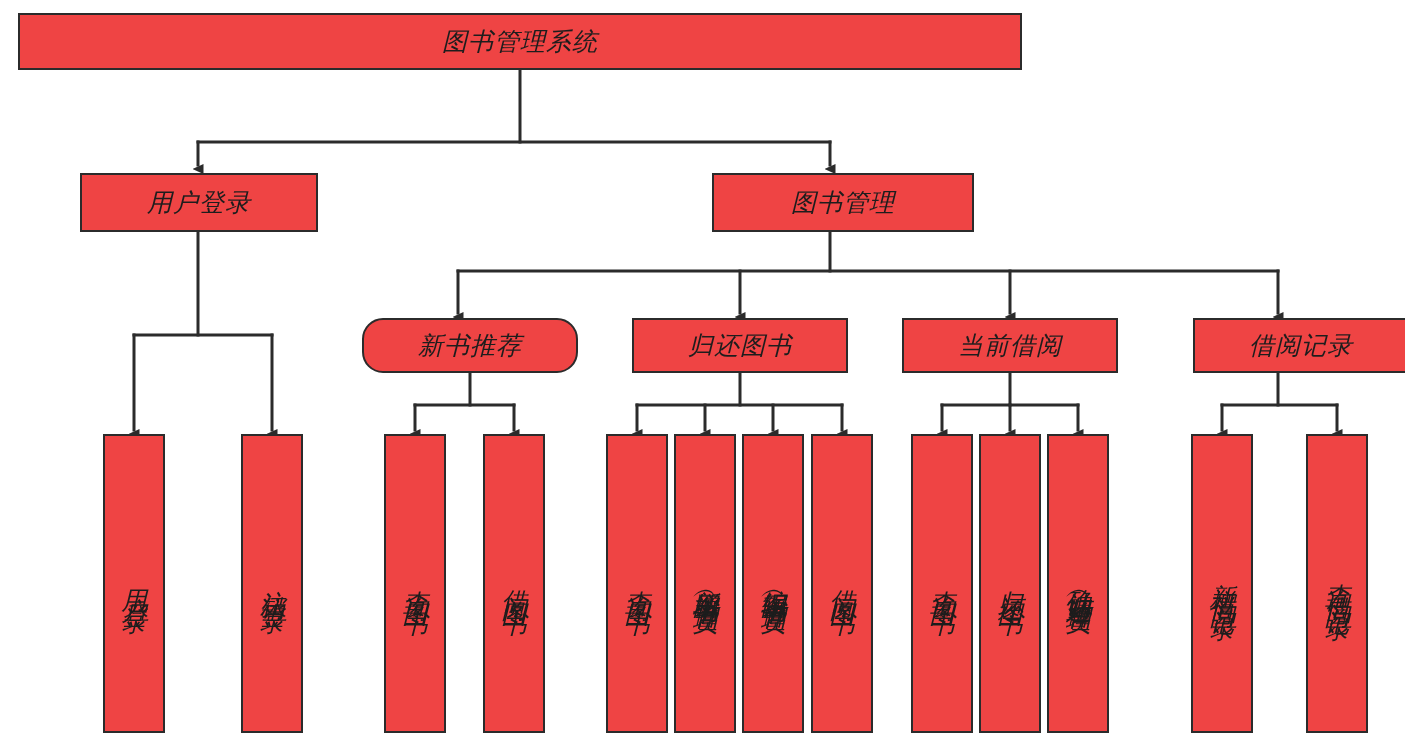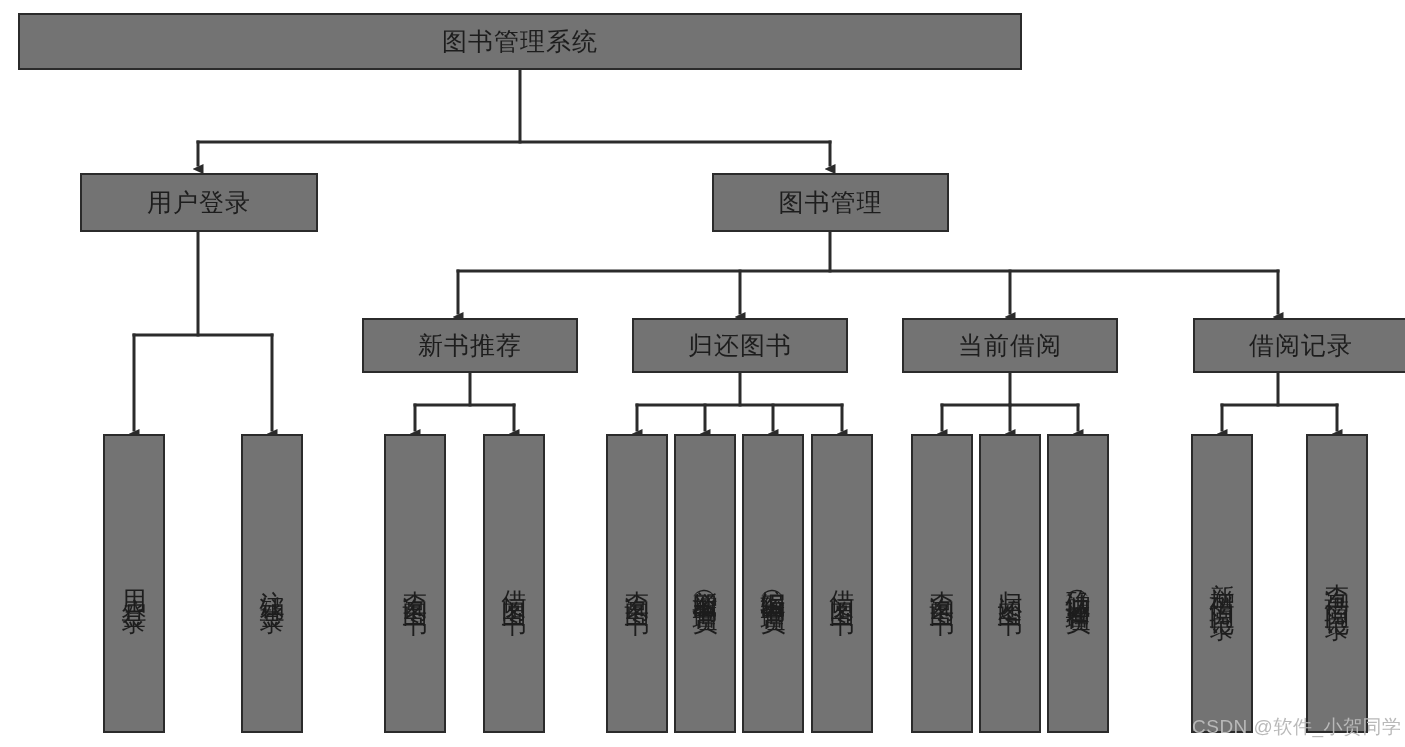--- a/index.html
+++ b/index.html
@@ -18,27 +18,28 @@
   svg.edges{
     position:absolute;
     left:0;top:0;
     width:1405px;height:747px;
     pointer-events:none;
   }
   .node{
     position:absolute;
     box-sizing:border-box;
     border:2.5px solid #2b2b2b;
-    background:#737373;
+    background:#ef4444;
     display:flex;
     align-items:center;
     justify-content:center;
     color:#1d1d1d;
     text-align:center;
     line-height:1.08;
+    font-style:italic;
   }
   .node.horiz{
     font-size:25px;
     letter-spacing:1px;
   }
   .node.root{
     font-size:25px;
     letter-spacing:1px;
   }
   .node.vert{
@@ -124,25 +125,25 @@
     </g>
   </svg>
 
   <div class="node root" style="left:18px;top:13px;width:1004px;height:57px;">
     <span>图书管理系统</span>
   </div>
 
   <div class="node horiz" style="left:80px;top:173px;width:238px;height:59px;">
     <span>用户登录</span>
   </div>
-  <div class="node horiz" style="left:712px;top:173px;width:237px;height:59px;">
+  <div class="node horiz" style="left:712px;top:173px;width:262px;height:59px;">
     <span>图书管理</span>
   </div>
 
-  <div class="node horiz" style="left:362px;top:318px;width:216px;height:55px;">
+  <div class="node horiz" style="left:362px;top:318px;width:216px;height:55px;border-radius:21px;">
     <span>新书推荐</span>
   </div>
   <div class="node horiz" style="left:632px;top:318px;width:216px;height:55px;">
     <span>归还图书</span>
   </div>
   <div class="node horiz" style="left:902px;top:318px;width:216px;height:55px;text-align:center;">
     <span>当前借阅</span>
   </div>
   <div class="node horiz" style="left:1170px;top:318px;width:216px;height:55px;margin-left:23px;">
     <span>借阅记录</span>
@@ -185,15 +186,14 @@
     <span class="vlabel">确认归还（管理员）</span>
   </div>
 
   <div class="node vert" style="left:1191px;top:434px;width:62px;height:299px;">
     <span class="vlabel">新增借阅记录</span>
   </div>
   <div class="node vert" style="left:1306px;top:434px;width:62px;height:299px;">
     <span class="vlabel">查询借阅记录</span>
   </div>
 
-  <div class="watermark" style="left:1192px;top:714px;">CSDN @软件_小贺同学</div>
 
 </div>
 
 </body></html>

